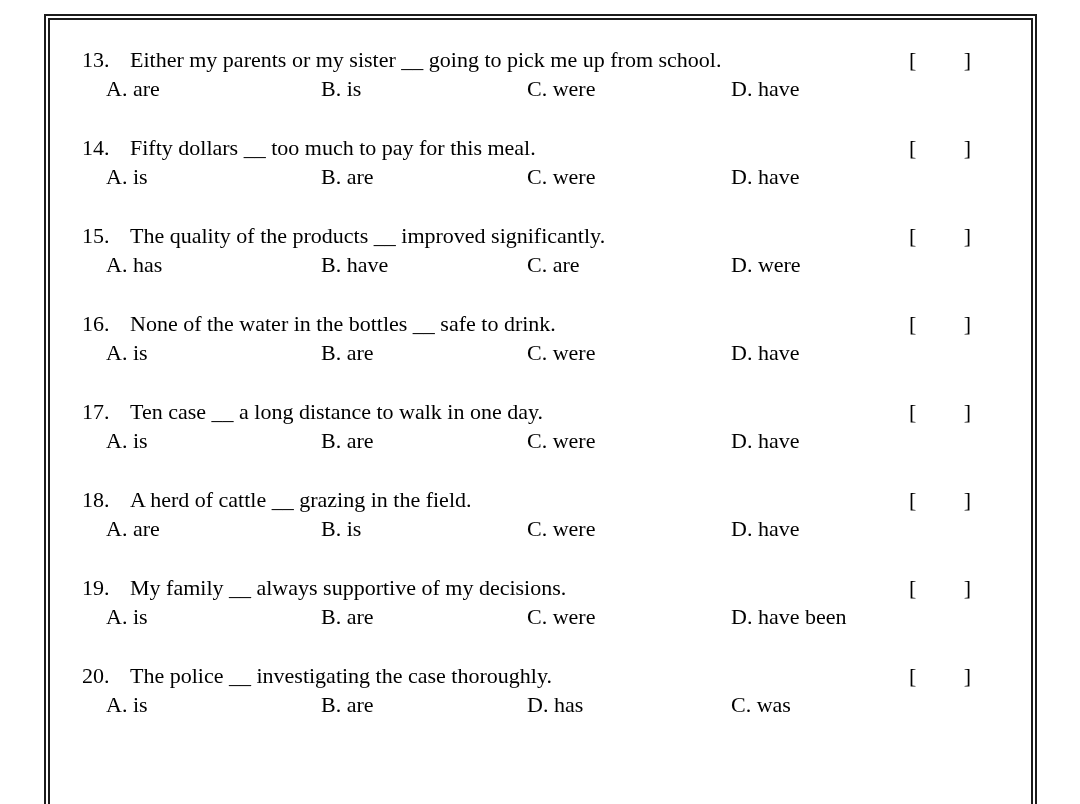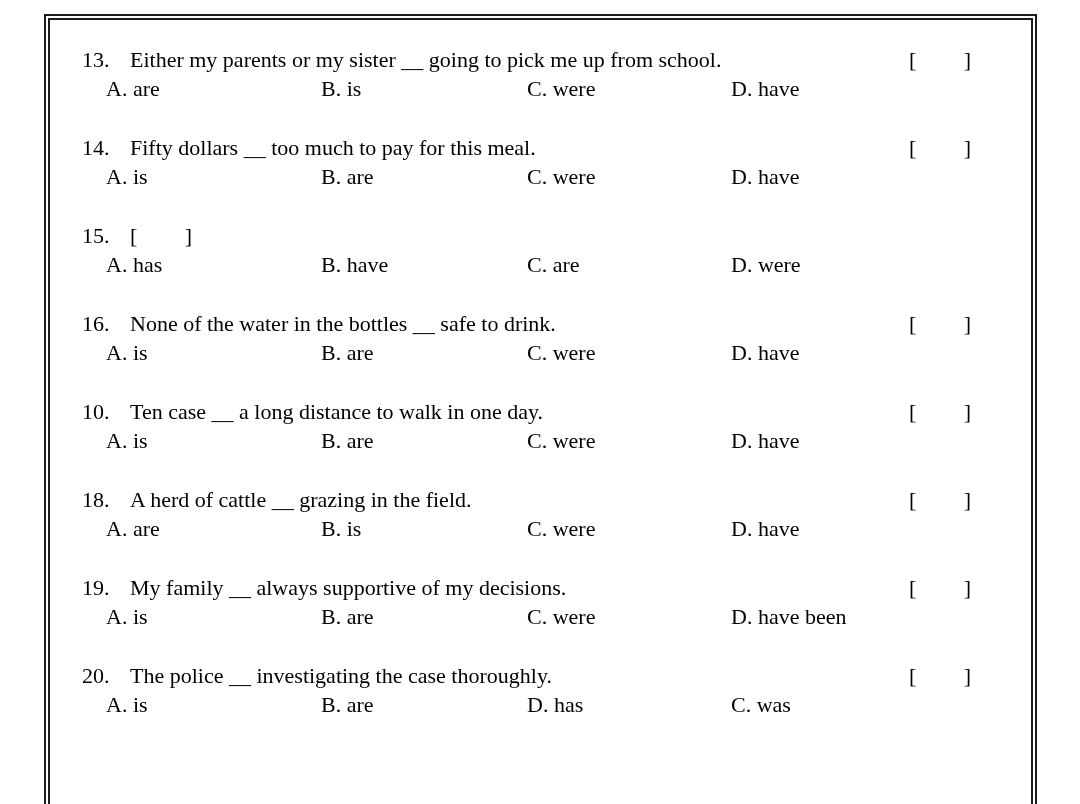--- a/index.html
+++ b/index.html
@@ -95,20 +95,21 @@
       <span class="opt">A. is</span>
       <span class="opt">B. are</span>
       <span class="opt">C. were</span>
       <span class="opt">D. have</span>
     </div>
   </div>
 
   <div class="question">
     <div class="q-row">
       <span class="q-num">15.</span>
+      <span class="q-text">The quality of the products __ improved significantly.</span>
       <span class="answer-box">
         <span>[</span>
         <span>]</span>
       </span>
     </div>
     <div class="opt-row">
       <span class="opt">A. has</span>
       <span class="opt">B. have</span>
       <span class="opt">C. are</span>
       <span class="opt">D. were</span>
@@ -127,21 +128,21 @@
     <div class="opt-row">
       <span class="opt">A. is</span>
       <span class="opt">B. are</span>
       <span class="opt">C. were</span>
       <span class="opt">D. have</span>
     </div>
   </div>
 
   <div class="question">
     <div class="q-row">
-      <span class="q-num">10.</span>
+      <span class="q-num">17.</span>
       <span class="q-text">Ten case __ a long distance to walk in one day.</span>
       <span class="answer-box">
         <span>[</span>
         <span>]</span>
       </span>
     </div>
     <div class="opt-row">
       <span class="opt">A. is</span>
       <span class="opt">B. are</span>
       <span class="opt">C. were</span>

